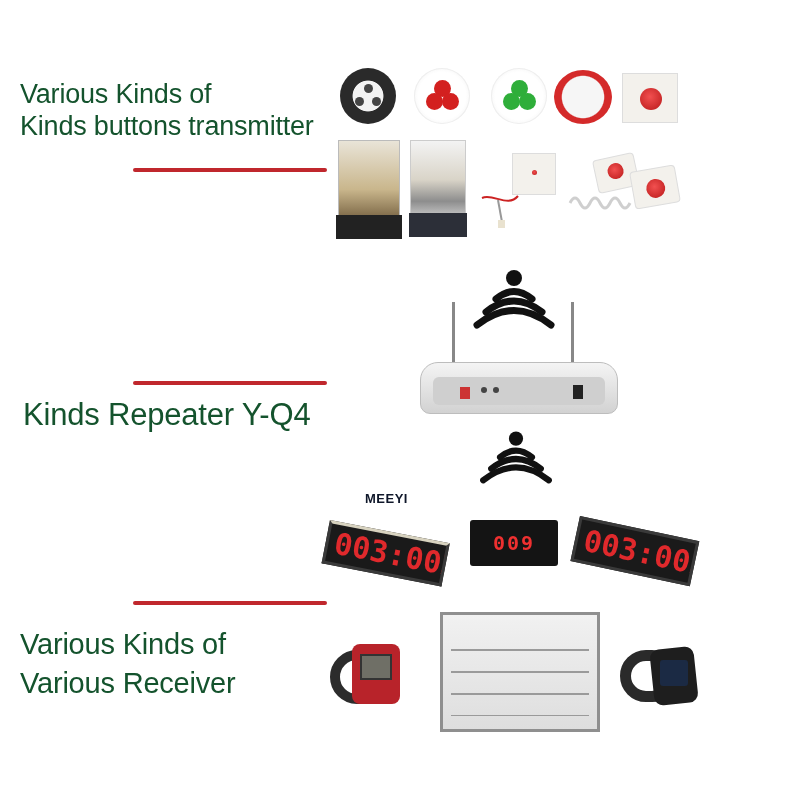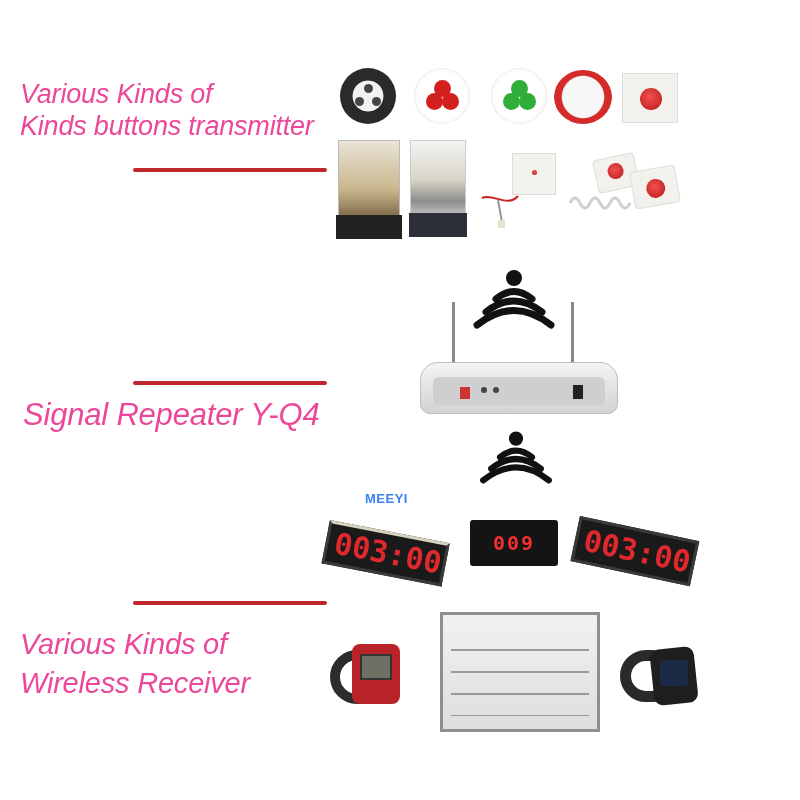--- a/index.html
+++ b/index.html
@@ -1,19 +1,19 @@
 <!DOCTYPE html>
 <html><head>
 <meta charset="utf-8">
 <style>
   * { box-sizing: border-box; margin: 0; padding: 0; }
   html, body { width: 800px; height: 800px; background: #ffffff; overflow: hidden; }
   body { position: relative; font-family: "Liberation Sans", sans-serif; color: #1c1c1c; }
 
-  .label { position: absolute; font-size: 27px; line-height: 33px; color: #ec4899; letter-spacing: -0.2px; font-style: italic; }
+  .label { position: absolute; font-size: 27px; line-height: 33px; color: #14532d; letter-spacing: -0.2px; }
   .label.big { font-size: 31px; }
   .redline { position: absolute; height: 4px; background: #c0272d; border-radius: 2px; }
 
   .abs { position: absolute; }
 
   
   .rbtn { position: absolute; width: 56px; height: 56px; border-radius: 50%; }
   .rbtn.black { background: radial-gradient(circle at 50% 50%, #f2f2f2 0 38%, #2a2a2a 40% 100%); }
   .rbtn.black .dot { position:absolute; width:9px; height:9px; border-radius:50%; background:#444; }
   .rbtn.redtri, .rbtn.greentri { background: radial-gradient(circle, #ffffff 0 60%, #e8e8e8 100%); box-shadow: 0 0 0 1px #eee inset; }
@@ -30,21 +30,21 @@
 
   
   .router { position:absolute; left:420px; top:362px; width:198px; height:52px;
             background: linear-gradient(#f4f4f4, #d2d2d2); border-radius: 18px 18px 10px 10px; border:1px solid #bdbdbd; }
   .router .face { position:absolute; left:12px; top:14px; right:12px; bottom:8px; background:#cfcfcf; border-radius:6px; }
   .antenna { position:absolute; width:3px; background:#888; }
 
   
   .ledbar { position:absolute; background:#1a1a1a; border:3px solid #3a3a3a; color:#e0292c; font-family:"DejaVu Sans Mono", monospace; font-weight:bold; overflow:hidden; white-space:nowrap; }
   .ledsmall { position:absolute; background:#141414; border-radius:3px; color:#ef3030; font-family:"DejaVu Sans Mono", monospace; font-size:20px; text-align:center; line-height:46px; font-weight:bold; letter-spacing:2px; }
-  .brand { position:absolute; color:#3b82f6; font-weight:bold; font-size:13px; letter-spacing:0.5px;padding-left:32px; }
+  .brand { position:absolute; color:#0f172a; font-weight:bold; font-size:13px; letter-spacing:0.5px;padding-left:32px; }
 
   
   .watch { position:absolute; }
   .panel { position:absolute; left:440px; top:612px; width:160px; height:120px; background: linear-gradient(#f1f1f1, #dedede); border:3px solid #8f8f8f; }
   .panel .row { position:absolute; left:8px; right:8px; height:2px; background:#9a9a9a; }
 </style>
 </head>
 <body>
 
 <div class="label" style="left:20px; top:78px;">Various Kinds of</div>
@@ -96,21 +96,21 @@
 </svg>
 
 <svg class="abs" style="left:472px; top:266px;" width="84" height="70" viewBox="0 0 84 70">
   <circle cx="42" cy="12" r="8" fill="#111"></circle>
   <path d="M24 33 Q42 18 60 33" stroke="#111" stroke-width="7" fill="none" stroke-linecap="round"></path>
   <path d="M14 46 Q42 24 70 46" stroke="#111" stroke-width="7" fill="none" stroke-linecap="round"></path>
   <path d="M5 59 Q42 30 79 59" stroke="#111" stroke-width="7" fill="none" stroke-linecap="round"></path>
 </svg>
 
 <div class="redline" style="left:133px; top:381px; width:194px;"></div>
-<div class="label big" style="left:23px; top:398px;">Signal Repeater Y-Q4</div>
+<div class="label big" style="left:23px; top:398px;">Kinds Repeater Y-Q4</div>
 
 <div class="antenna" style="left:452px; top:302px; height:62px;"></div>
 <div class="antenna" style="left:571px; top:302px; height:62px;"></div>
 <div class="router">
   <div class="face">
     <span class="abs" style="left:27px; top:10px; width:10px; height:12px; background:#c33;"></span>
     <span class="abs" style="left:48px; top:10px; width:6px; height:6px; background:#444; border-radius:50%;"></span>
     <span class="abs" style="left:60px; top:10px; width:6px; height:6px; background:#444; border-radius:50%;"></span>
     <span class="abs" style="left:140px; top:8px; width:10px; height:14px; background:#222;"></span>
   </div>
@@ -123,21 +123,21 @@
   <path d="M5 59 Q42 30 79 59" stroke="#111" stroke-width="7" fill="none" stroke-linecap="round"></path>
 </svg>
 
 <div class="brand" style="left:333px; top:491px;">MEEYI</div>
 <div class="ledbar" style="left:330px; top:520px; width:122px; height:44px; font-size:30px; line-height:38px; padding-left:6px; transform:rotate(11deg); transform-origin:left top; border-top-color:#d8d3c0;">003:002</div>
 <div class="ledsmall" style="left:470px; top:520px; width:88px; height:46px;">009</div>
 <div class="ledbar" style="left:580px; top:516px; width:122px; height:46px; font-size:30px; line-height:40px; padding-left:6px; transform:rotate(12deg); transform-origin:left top;">003:002</div>
 
 <div class="redline" style="left:133px; top:601px; width:194px;"></div>
 <div class="label" style="left:20px; top:628px; font-size:29px;">Various Kinds of</div>
-<div class="label" style="left:20px; top:667px; font-size:29px;">Wireless Receiver</div>
+<div class="label" style="left:20px; top:667px; font-size:29px;">Various Receiver</div>
 
 <div class="watch" style="left:330px; top:642px; width:72px; height:74px;">
   <div class="abs" style="left:0; top:8px; width:70px; height:54px; border:10px solid #2c2c2c; border-radius:28px;"></div>
   <div class="abs" style="left:22px; top:2px; width:48px; height:60px; background:#b8232a; border-radius:8px;"></div>
   <div class="abs" style="left:30px; top:12px; width:32px; height:26px; background:#6f6f66; border:2px solid #333;"></div>
 </div>
 
 <div class="panel">
   <div class="row" style="top:34px;"></div>
   <div class="row" style="top:56px;"></div>

